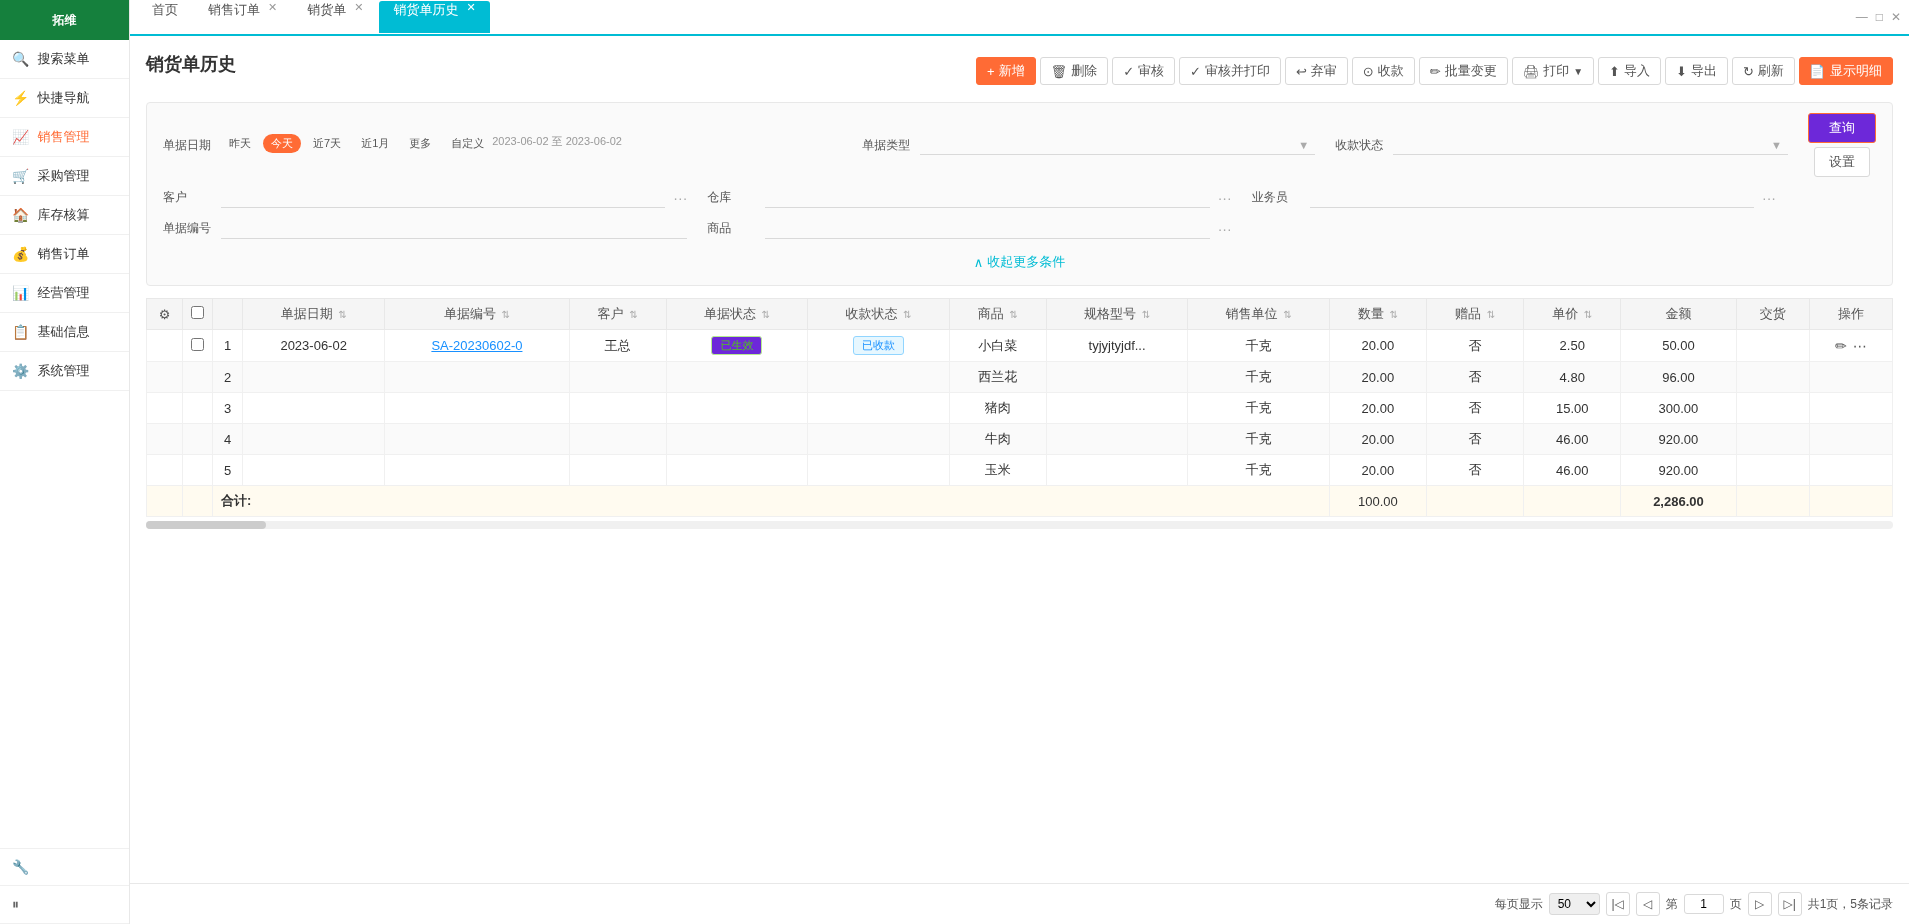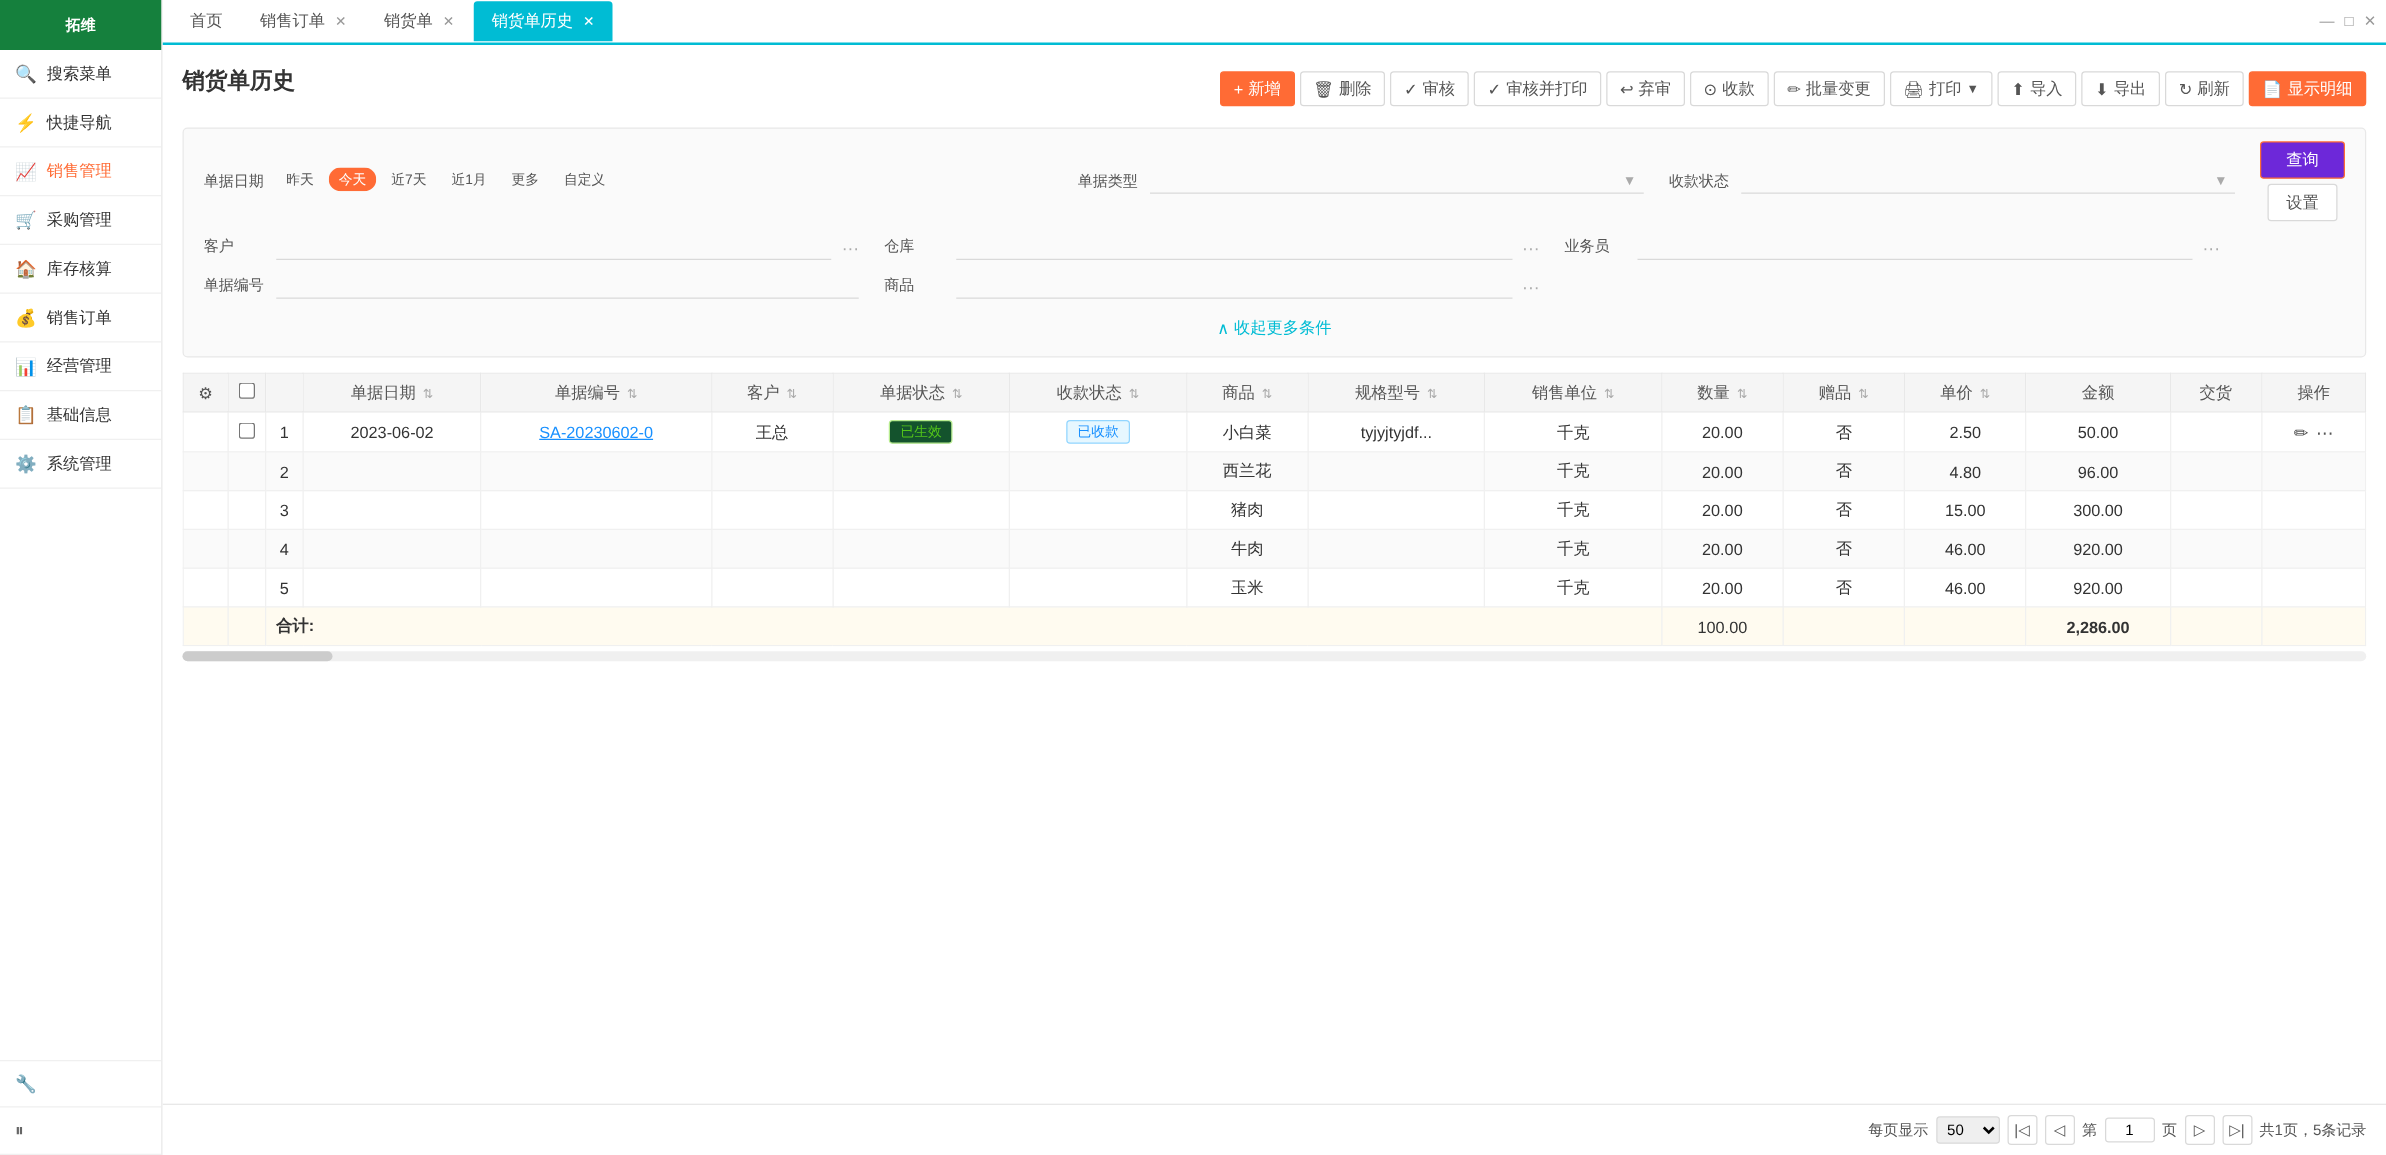--- a/index.html
+++ b/index.html
@@ -51,21 +51,20 @@
       align-items: center;
       background: #fff;
       border-bottom: 2px solid #00bcd4;
       height: 36px;
       padding: 0 8px;
       gap: 2px;
       flex-shrink: 0;
     }
     .tab {
       display: flex;
-      align-items: center;
       padding: 0 14px;
       cursor: pointer;
       color: #555;
       border-radius: 3px 3px 0 0;
       font-size: 13px;
       height: 32px;
       gap: 6px;
     }
     .tab.active {
       background: #00bcd4;
@@ -216,21 +215,21 @@
     }
     .data-table .row-even td { background: #fafafa; }
 
     
     .badge {
       display: inline-block;
       padding: 1px 8px;
       border-radius: 3px;
       font-size: 11px;
     }
-    .badge-active { background: #14532d; color: #52c41a; border: 1px solid #b7eb8f; }
+    .badge-active { background: #6d28d9; color: #52c41a; border: 1px solid #b7eb8f; }
     .badge-paid { background: #e6f7ff; color: #1890ff; border: 1px solid #91d5ff; }
 
     
     .link { color: #1890ff; cursor: pointer; text-decoration: underline; }
     .total-row {
       background: #fffbf0;
       font-weight: bold;
       padding-left: 32px;
     }
     .total-row td {
@@ -493,20 +492,21 @@
           <span class="filter-label">单据日期</span>
           <div style="display:flex;flex-direction:row;flex:1;">
             <div class="date-pills">
               <span class="date-pill">昨天</span>
               <span class="date-pill active">今天</span>
               <span class="date-pill">近7天</span>
               <span class="date-pill">近1月</span>
               <span class="date-pill">更多</span>
               <span class="date-pill">自定义</span>
             </div>
+            <span class="date-range">2023-06-02 至 2023-06-02</span>
           </div>
         </div>
         <div class="filter-item">
           <span class="filter-label">单据类型</span>
           <div class="filter-select">
             <span></span>
             <span style="color:#aaa;font-size:11px;">▼</span>
           </div>
         </div>
         <div class="filter-item">

